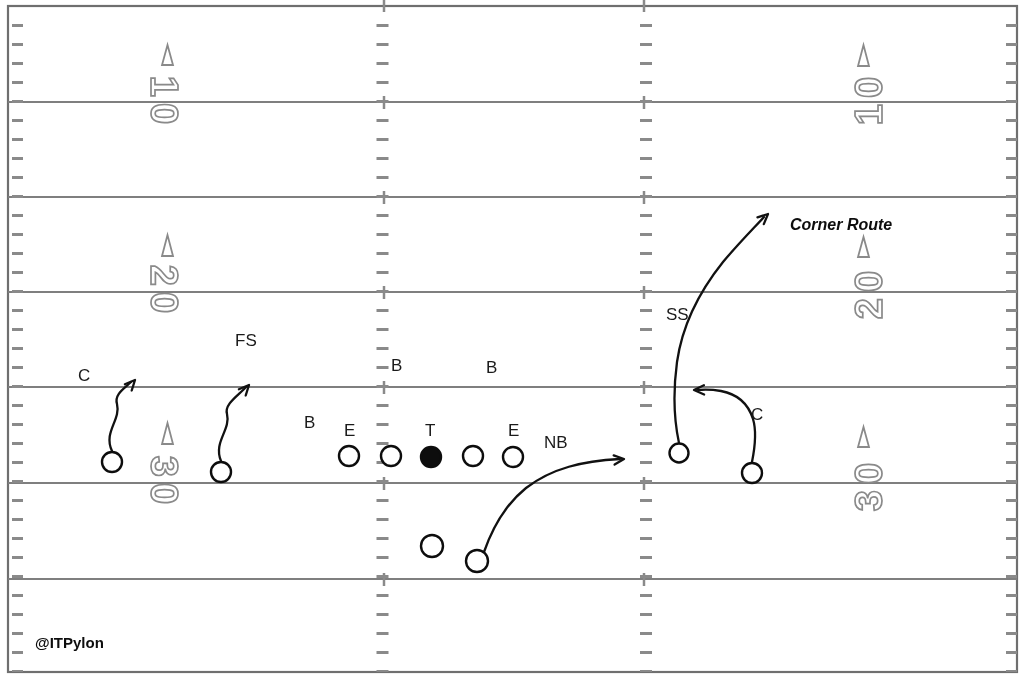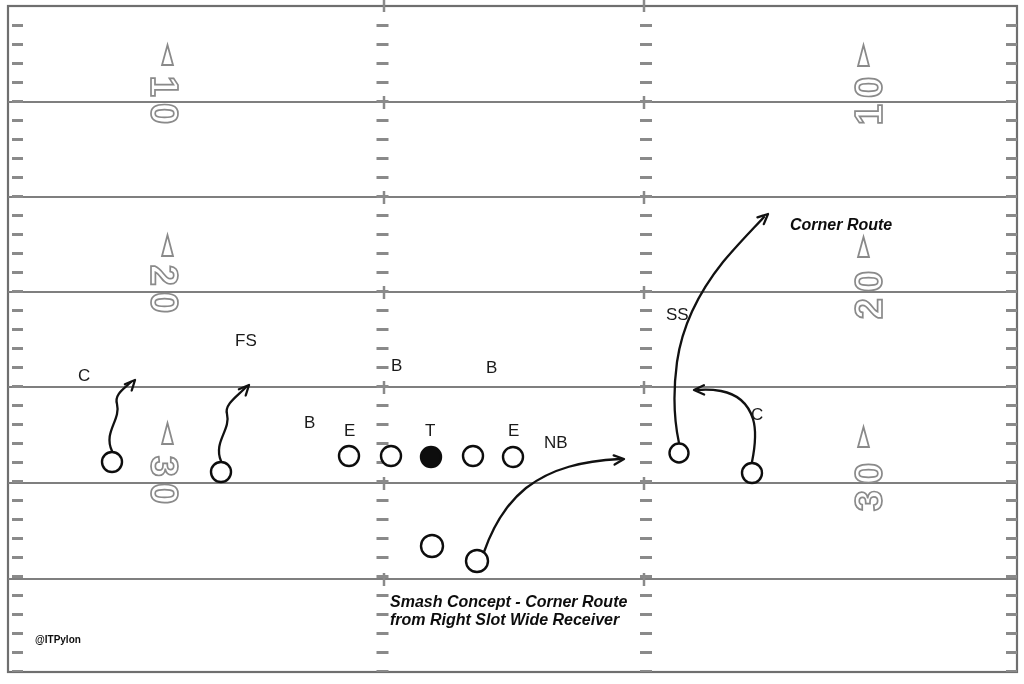--- a/index.html
+++ b/index.html
@@ -22,21 +22,21 @@
     position:absolute;
     font-size:16px;
     line-height:1.15;
     font-weight:bold;
     font-style:italic;
     color:#0d0d0d;
     white-space:nowrap;
   }
   .watermark{
     position:absolute;
-    font-size:10px;
+    font-size:15px;
     font-weight:bold;
     color:#0d0d0d;
     white-space:nowrap;
   }
   .yardnum{
     position:absolute;
     width:44px;height:64px;
     display:flex;align-items:center;justify-content:center;
     pointer-events:none;
   }
@@ -161,17 +161,15 @@
   <div class="label" style="left:486px;top:359px;">B</div>
   <div class="label" style="left:304px;top:414px;">B</div>
   <div class="label" style="left:344px;top:422px;">E</div>
   <div class="label" style="left:425px;top:422px;">T</div>
   <div class="label" style="left:508px;top:422px;">E</div>
   <div class="label" style="left:544px;top:434px;">NB</div>
   <div class="label" style="left:666px;top:306px;">SS</div>
   <div class="label" style="left:751px;top:406px;">C</div>
 
   <div class="note" style="left:790px;top:216px;">Corner Route</div>
-  <div class="note" style="left:390px;top:593px;">Smash Concept - Corner Route</div>
-  <div class="note" style="left:390px;top:611px;">from Right Slot Wide Receiver</div>
   <div class="watermark" style="left:35px;top:634px;">@ITPylon</div>
 
 </div>
 
 </body></html>

